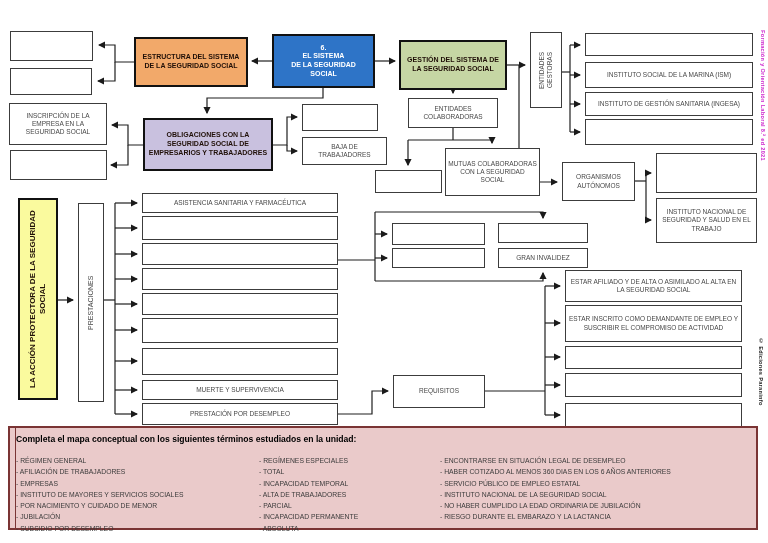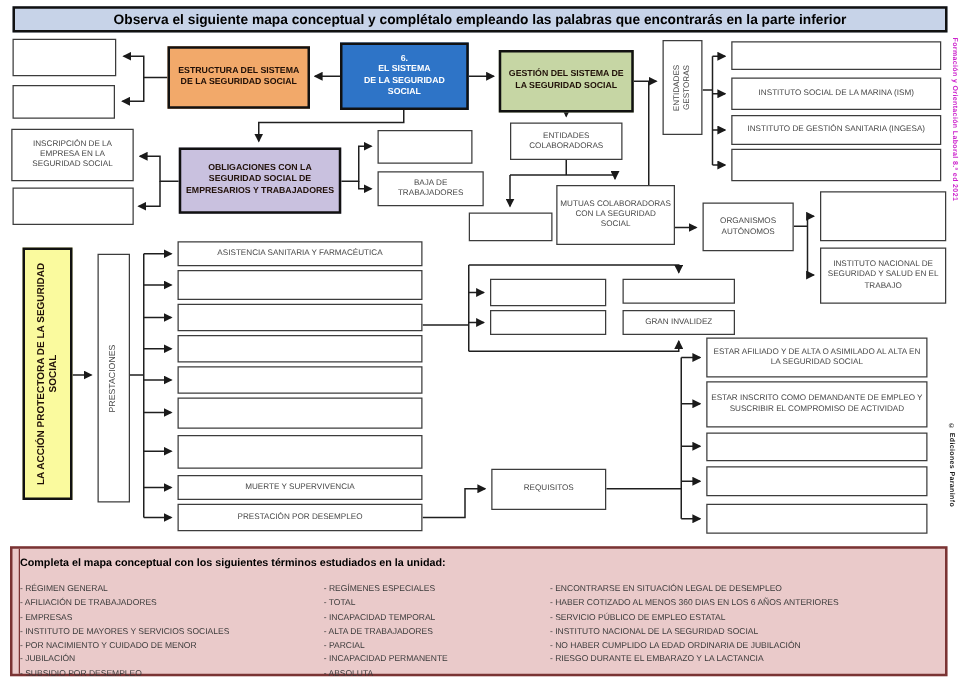--- a/index.html
+++ b/index.html
@@ -10,32 +10,31 @@
        display:flex;align-items:center;justify-content:center;text-align:center;
        font-size:6.5px;line-height:1.25;color:#474747;padding:1px 2px;}
   .colored{border:2px solid #111;font-weight:bold;color:#201008;}
   .title-bar{left:10px;top:5px;width:748px;height:21px;background:#c7d3e8;border:2px solid #111;
        display:flex;align-items:center;justify-content:center;font-size:11px;font-weight:bold;color:#000;}
   .vert{writing-mode:vertical-rl;transform:rotate(180deg);}
   .vert-down{writing-mode:vertical-rl;}
   .side-text{position:absolute;font-size:5.6px;font-weight:bold;letter-spacing:.3px;}
   .pre{white-space:pre-line;}
   #connectors{position:absolute;left:0;top:0;pointer-events:none;}
-  .panel{left:8px;top:437px;width:750px;height:104px;background:#eacaca;border:2px solid #7a3434;}
+  .panel{left:8px;top:426px;width:750px;height:104px;background:#eacaca;border:2px solid #7a3434;}
   .panel-header{position:absolute;left:6px;top:6px;font-size:8.6px;font-weight:bold;color:#000;}
   .wb-col{position:absolute;top:27px;font-size:6.8px;color:#3a3a3a;}
   .wb-col div{line-height:11.3px;white-space:nowrap;}
   .inner-line{position:absolute;left:5px;top:0;width:1px;height:100%;background:#7a3434;}
 </style>
 </head>
 <body>
 
 <div id="page">
 
-  <div class="abs title-bar">Observa el siguiente mapa conceptual y complétalo empleando las palabras que encontrarás en la parte inferior</div>
 
   <svg id="connectors" width="768" height="543" viewBox="0 0 768 543">
     <defs>
       <marker id="arr" viewBox="0 0 10 10" refX="8.5" refY="5" markerWidth="6" markerHeight="6" orient="auto-start-reverse">
         <path d="M0,0 L10,5 L0,10 z" fill="#1a1a1a"></path>
       </marker>
     </defs>
     <g stroke="#1f1f1f" stroke-width="1.2" fill="none">
 
       <path d="M562 72 H570"></path>

